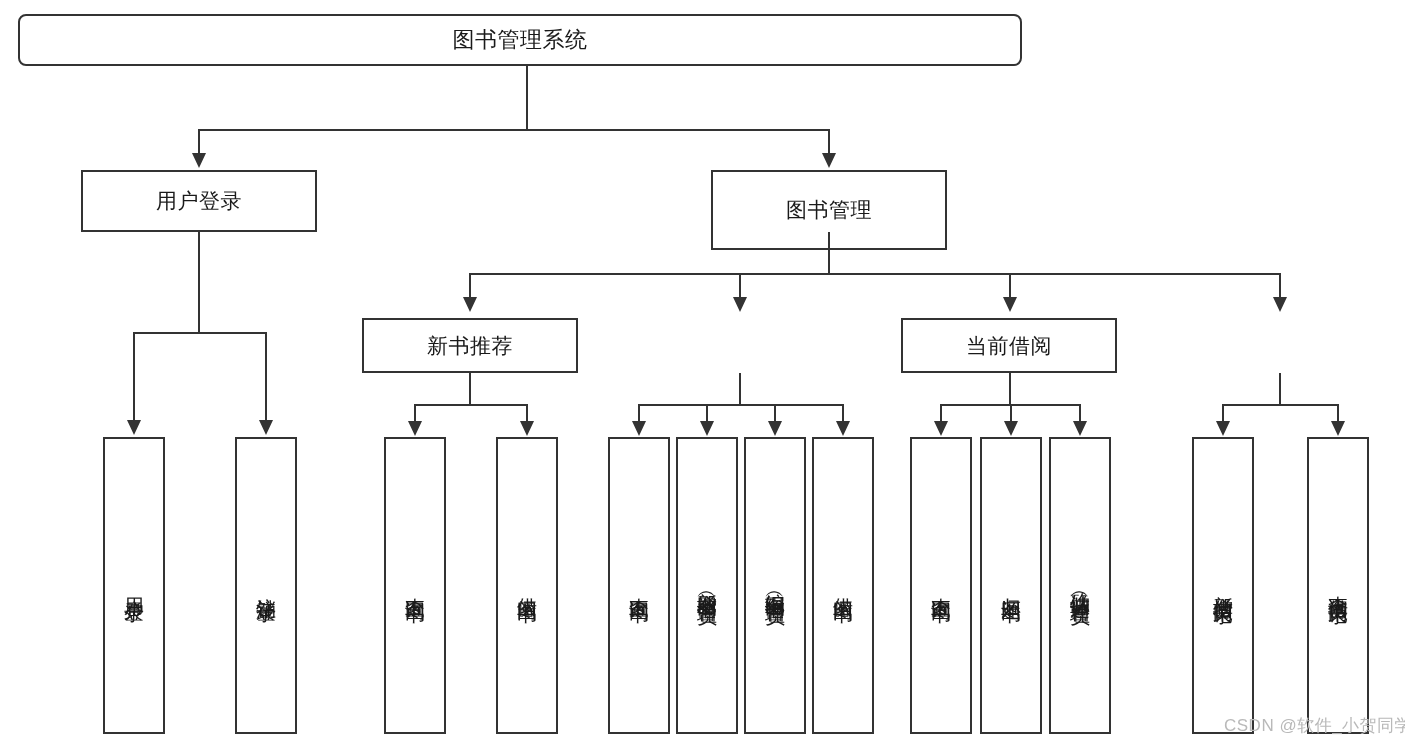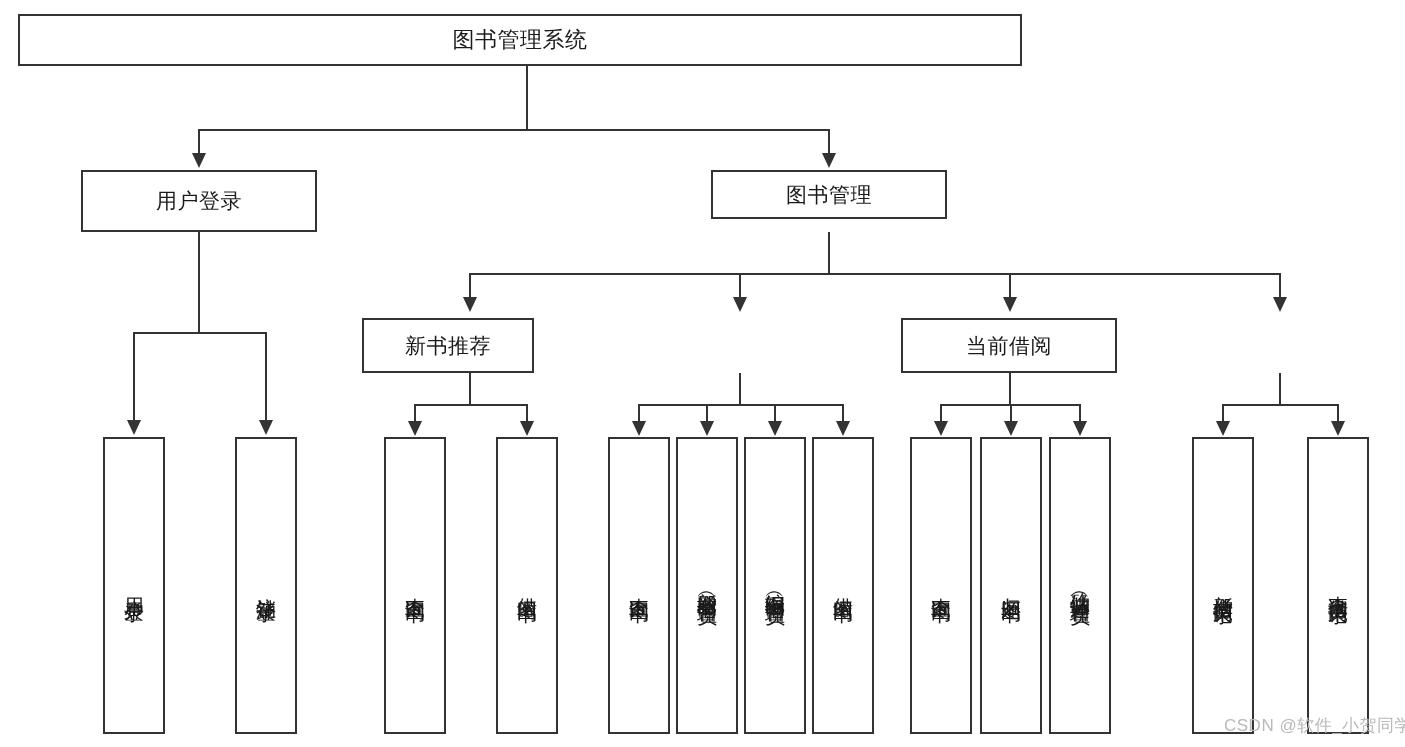--- a/index.html
+++ b/index.html
@@ -71,37 +71,37 @@
     white-space: nowrap;
     letter-spacing: 0.5px;
     margin-left: 32px;
   }
 </style>
 </head>
 <body>
 
 <div id="canvas">
 
-  <div class="node horiz root" style="left:18px; top:14px; width:1004px; height:52px;">
+  <div class="node horiz root" style="left:18px; top:14px; width:1004px; height:52px;border-radius:8px;">
     <span>图书管理系统</span>
   </div>
 
   <div class="vline" style="left:526px; top:66px; width:2px; height:64px;"></div>
 
   <div class="hline" style="left:198px; top:129px; width:632px; height:2px;"></div>
 
   <div class="vline" style="left:198px; top:129px; width:2px; height:26px;"></div>
   <div class="arrow" style="left:192px; top:153px;"></div>
   <div class="vline" style="left:828px; top:129px; width:2px; height:26px;"></div>
   <div class="arrow" style="left:822px; top:153px;"></div>
 
   <div class="node horiz" style="left:81px; top:170px; width:236px; height:62px;">
     <span>用户登录</span>
   </div>
-  <div class="node horiz" style="left:711px; top:170px; width:236px; height:49px;">
+  <div class="node horiz" style="left:711px; top:170px; width:236px; height:80px;">
     <span>图书管理</span>
   </div>
 
   <div class="vline" style="left:198px; top:232px; width:2px; height:101px;"></div>
   <div class="hline" style="left:133px; top:332px; width:134px; height:2px;"></div>
   <div class="vline" style="left:133px; top:332px; width:2px; height:90px;"></div>
   <div class="arrow" style="left:127px; top:420px;"></div>
   <div class="vline" style="left:265px; top:332px; width:2px; height:90px;"></div>
   <div class="arrow" style="left:259px; top:420px;"></div>
 
@@ -109,21 +109,21 @@
   <div class="hline" style="left:469px; top:273px; width:811px; height:2px;"></div>
   <div class="vline" style="left:469px; top:273px; width:2px; height:26px;"></div>
   <div class="arrow" style="left:463px; top:297px;"></div>
   <div class="vline" style="left:739px; top:273px; width:2px; height:26px;"></div>
   <div class="arrow" style="left:733px; top:297px;"></div>
   <div class="vline" style="left:1009px; top:273px; width:2px; height:26px;"></div>
   <div class="arrow" style="left:1003px; top:297px;"></div>
   <div class="vline" style="left:1279px; top:273px; width:2px; height:26px;"></div>
   <div class="arrow" style="left:1273px; top:297px;"></div>
 
-  <div class="node horiz" style="left:362px; top:318px; width:172px; height:55px;">
+  <div class="node horiz" style="left:362px; top:318px; width:216px; height:55px;">
     <span>新书推荐</span>
   </div>
   <div class="node horiz" style="left:901px; top:318px; width:216px; height:55px;">
     <span>当前借阅</span>
   </div>
 
   <div class="vline" style="left:469px; top:373px; width:2px; height:32px;"></div>
   <div class="hline" style="left:414px; top:404px; width:114px; height:2px;"></div>
   <div class="vline" style="left:414px; top:404px; width:2px; height:19px;"></div>
   <div class="arrow" style="left:408px; top:421px;"></div>

